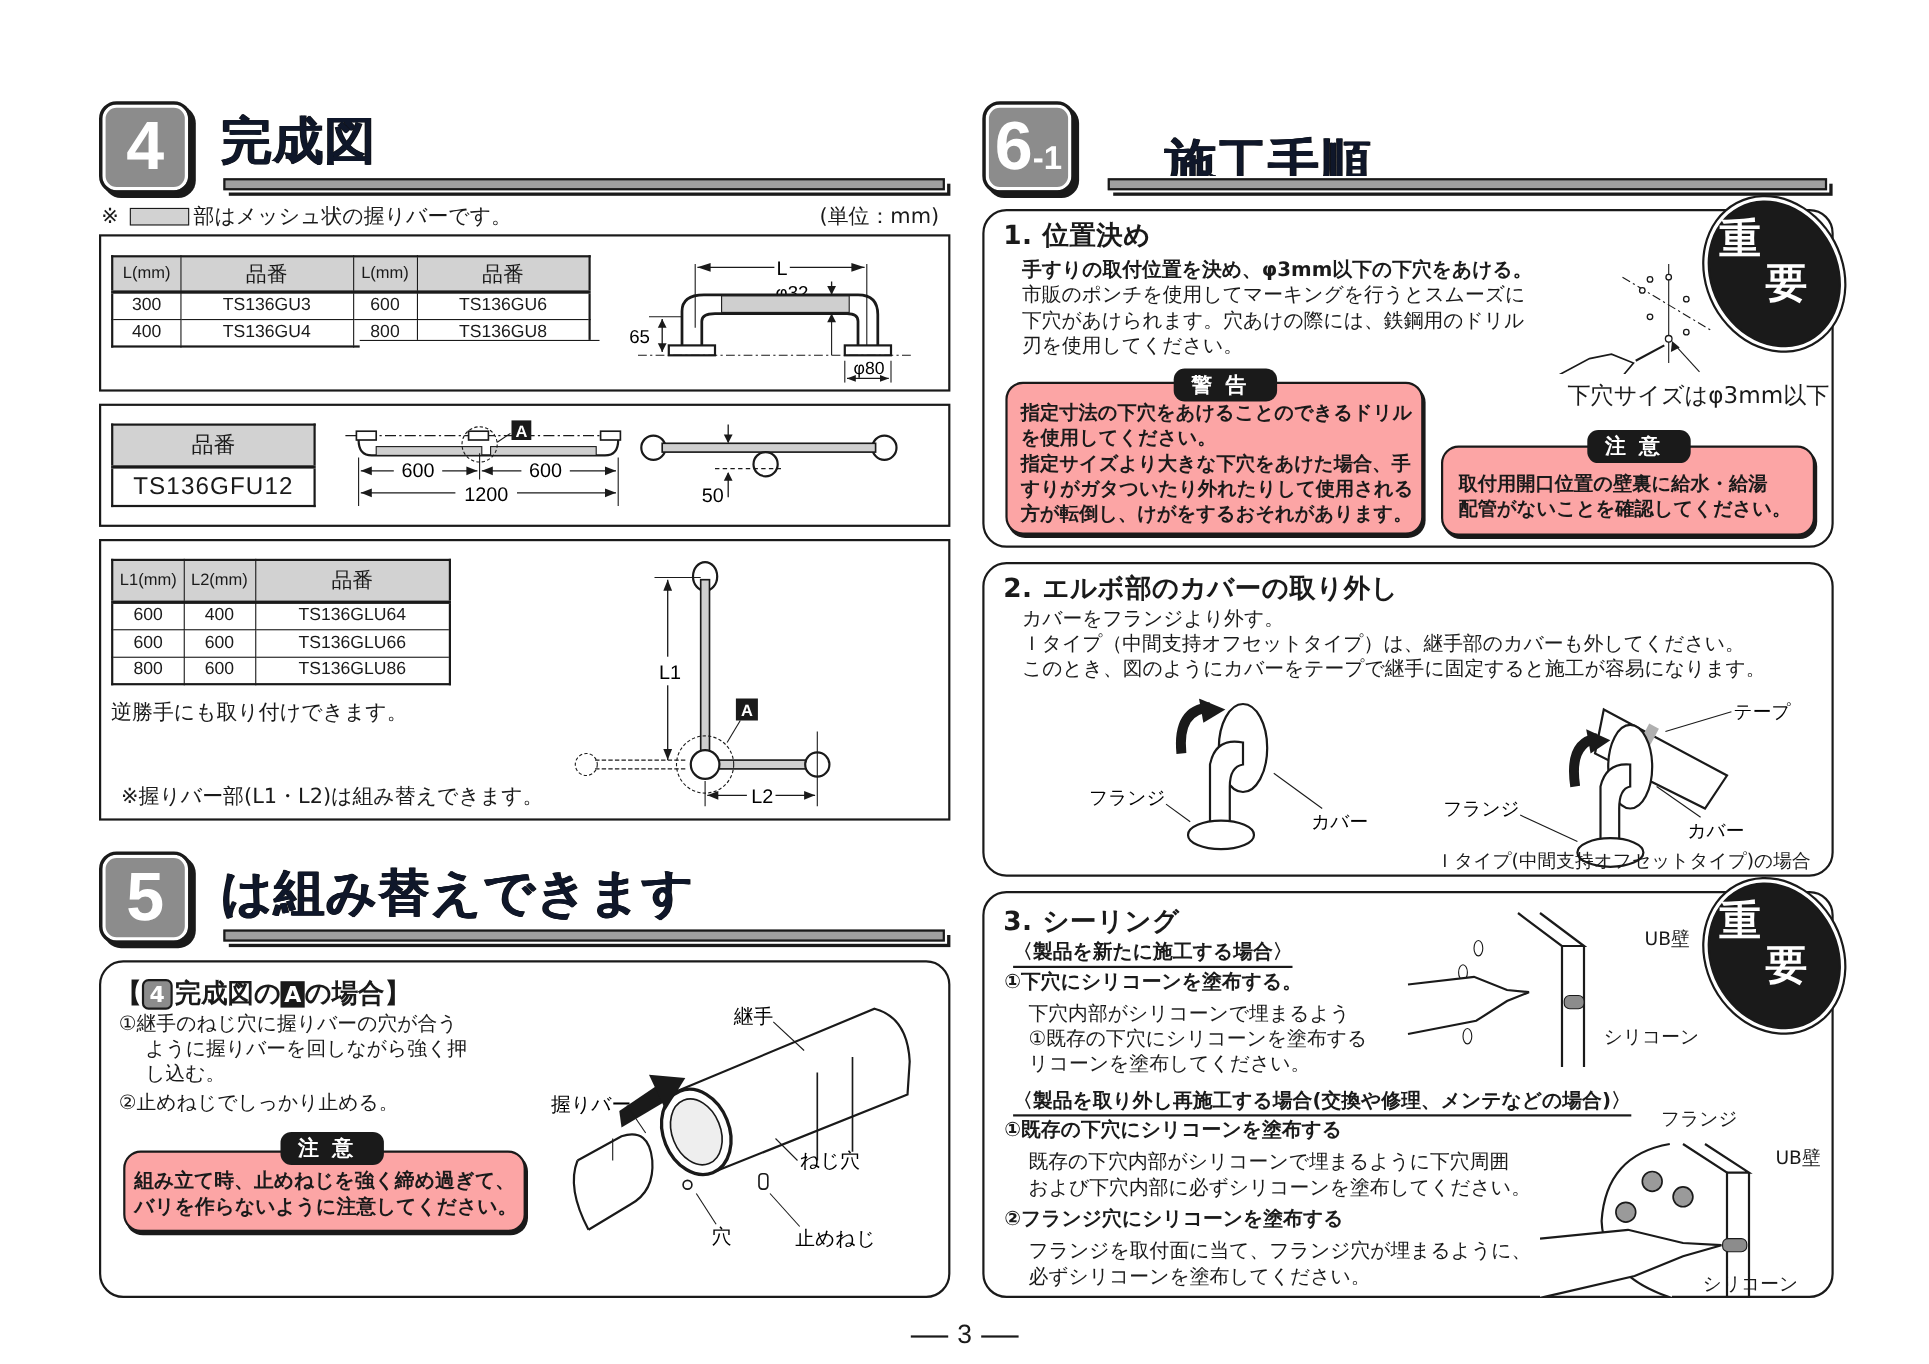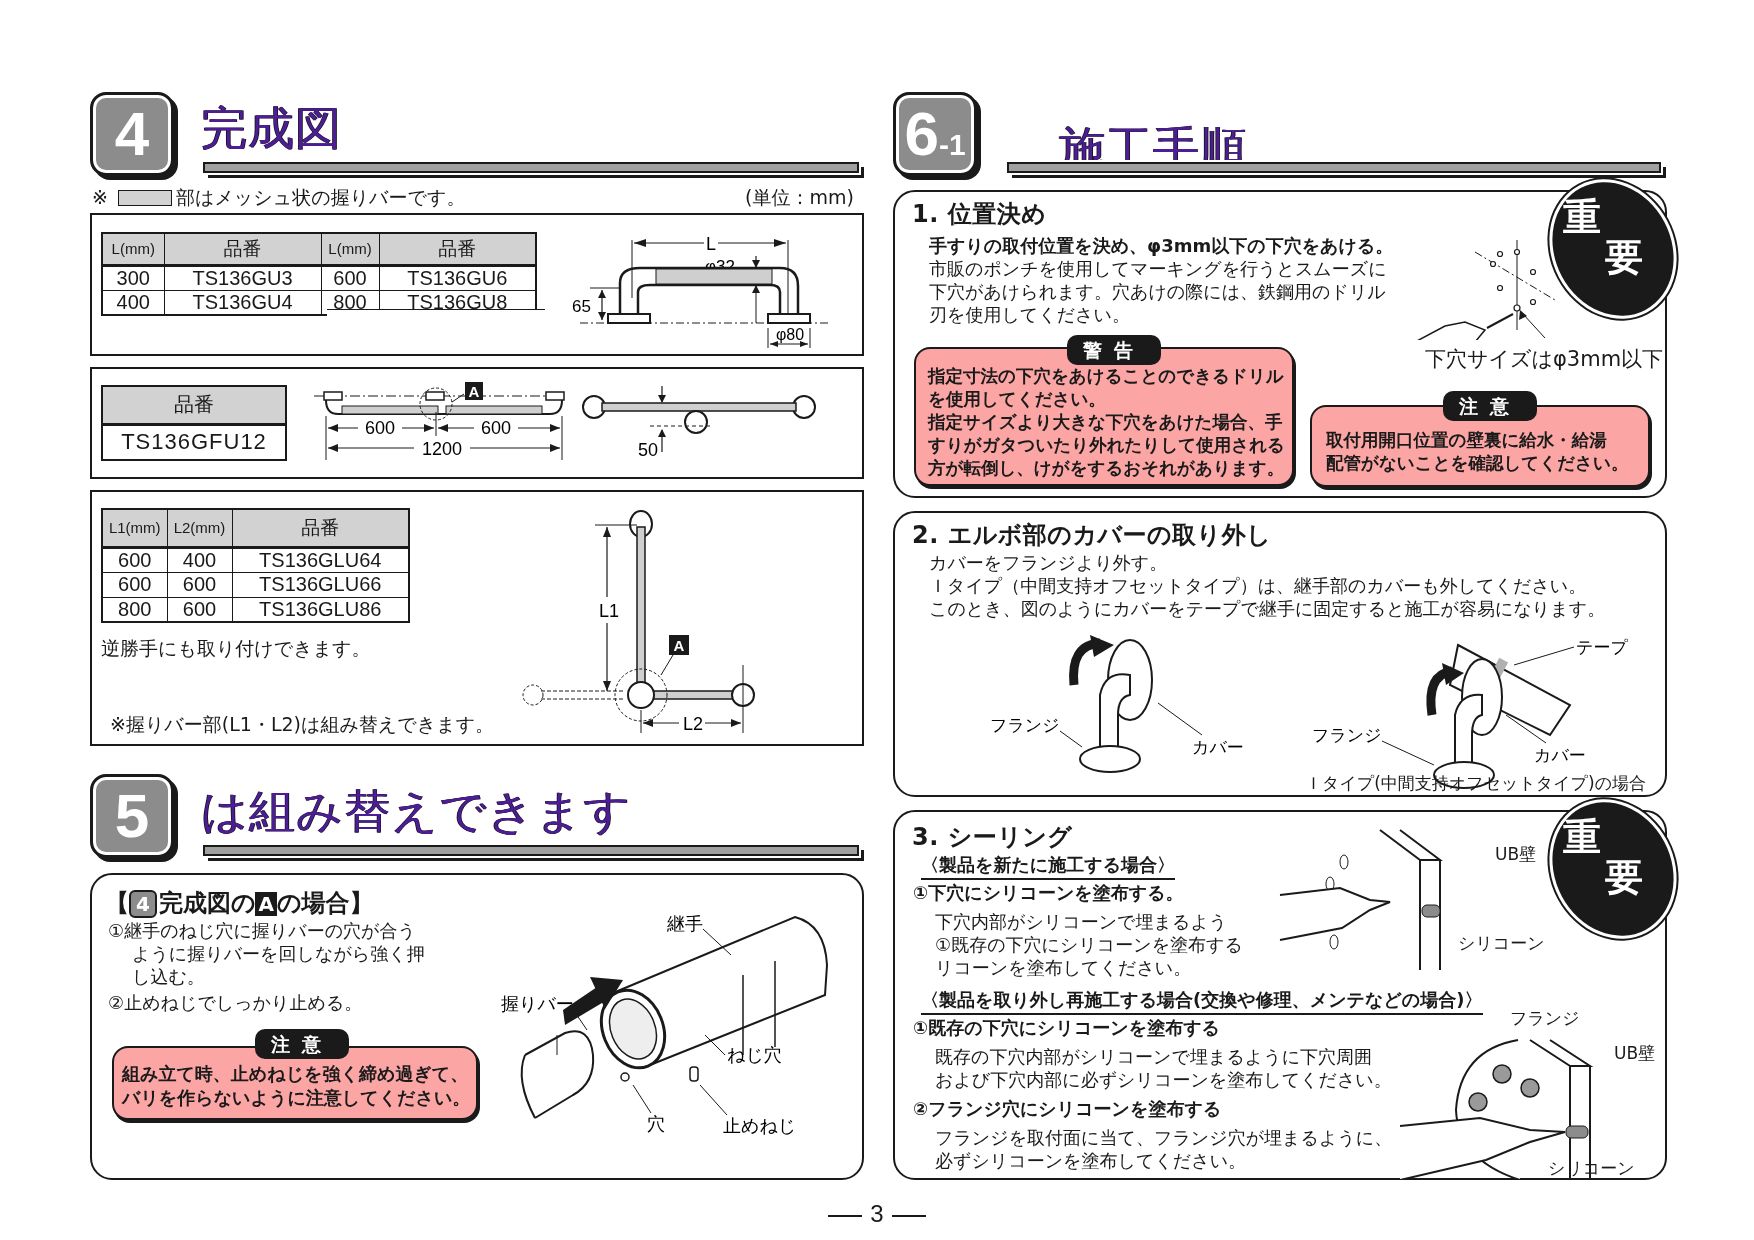--- a/index.html
+++ b/index.html
@@ -10,39 +10,39 @@
   
   .badge {
     position: absolute; width: 84px; height: 84px; border-radius: 16px;
     background: #8c8c8c; border: 3px solid #1a1a1a;
     box-shadow: inset 0 0 0 3px #ffffff, 4px 4px 0 #1a1a1a;
     color: #fff; font-family: "Liberation Sans", sans-serif; font-weight: 700;
     font-size: 62px; line-height: 78px; text-align: center;
   }
   .badge .sub { font-size: 30px; vertical-align: baseline; }
   .sec-title {
-    position: absolute; font-family: "DejaVu Sans", sans-serif; font-weight: 400;
-    font-size: 46px; letter-spacing: 1px; color: #4c1d95; line-height: 56px;
+    position: absolute; font-family: "DejaVu Sans", sans-serif; font-weight: 700;
+    font-size: 46px; letter-spacing: 1px; color: #0f172a; line-height: 56px;
     text-shadow: 0.7px 0 0 #111, -0.7px 0 0 #111;
     text-align: center;
   }
   .title-rule {
     position: absolute; height: 11px; background: #a0a0a0;
     border: 2px solid #1a1a1a; box-shadow: 0 0 0 2px #fff, 5px 5px 0 #1a1a1a;
   }
 
   
   .sq-box { position: absolute; border: 2.5px solid #1a1a1a; background: #fff; }
   .rd-box { position: absolute; border: 2.5px solid #1a1a1a; border-radius: 22px; background: #fff; }
 
   
   table.spec { border-collapse: collapse; position: absolute; font-family: "Liberation Sans", sans-serif; }
   table.spec td, table.spec th {
     border: 1.5px solid #1a1a1a; font-weight: normal; text-align: center;
-    font-size: 20px; height: 25px; padding: 0 6px; white-space: nowrap;
+    font-size: 16px; height: 25px; padding: 0 6px; white-space: nowrap;
   }
   table.spec th { background: #d2d2d2; height: 32px; font-size: 19px; }
   table.spec th.small { font-size: 15px; padding: 0 3px; }
   table.spec thead tr { border-bottom: 3px solid #1a1a1a; }
   table.spec { border: 2.5px solid #1a1a1a; }
 
   .txt { position: absolute; font-size: 18px; line-height: 23px; white-space: nowrap; }
   .txt-b { font-weight: 700; }
   .h2 { position: absolute; font-size: 24px; font-weight: 700; white-space: nowrap; letter-spacing: 0.5px; }
   .sub-h { position: absolute; font-size: 18px; font-weight: 700; white-space: nowrap; border-bottom: 2px solid #1a1a1a; padding-bottom: 1px; }

